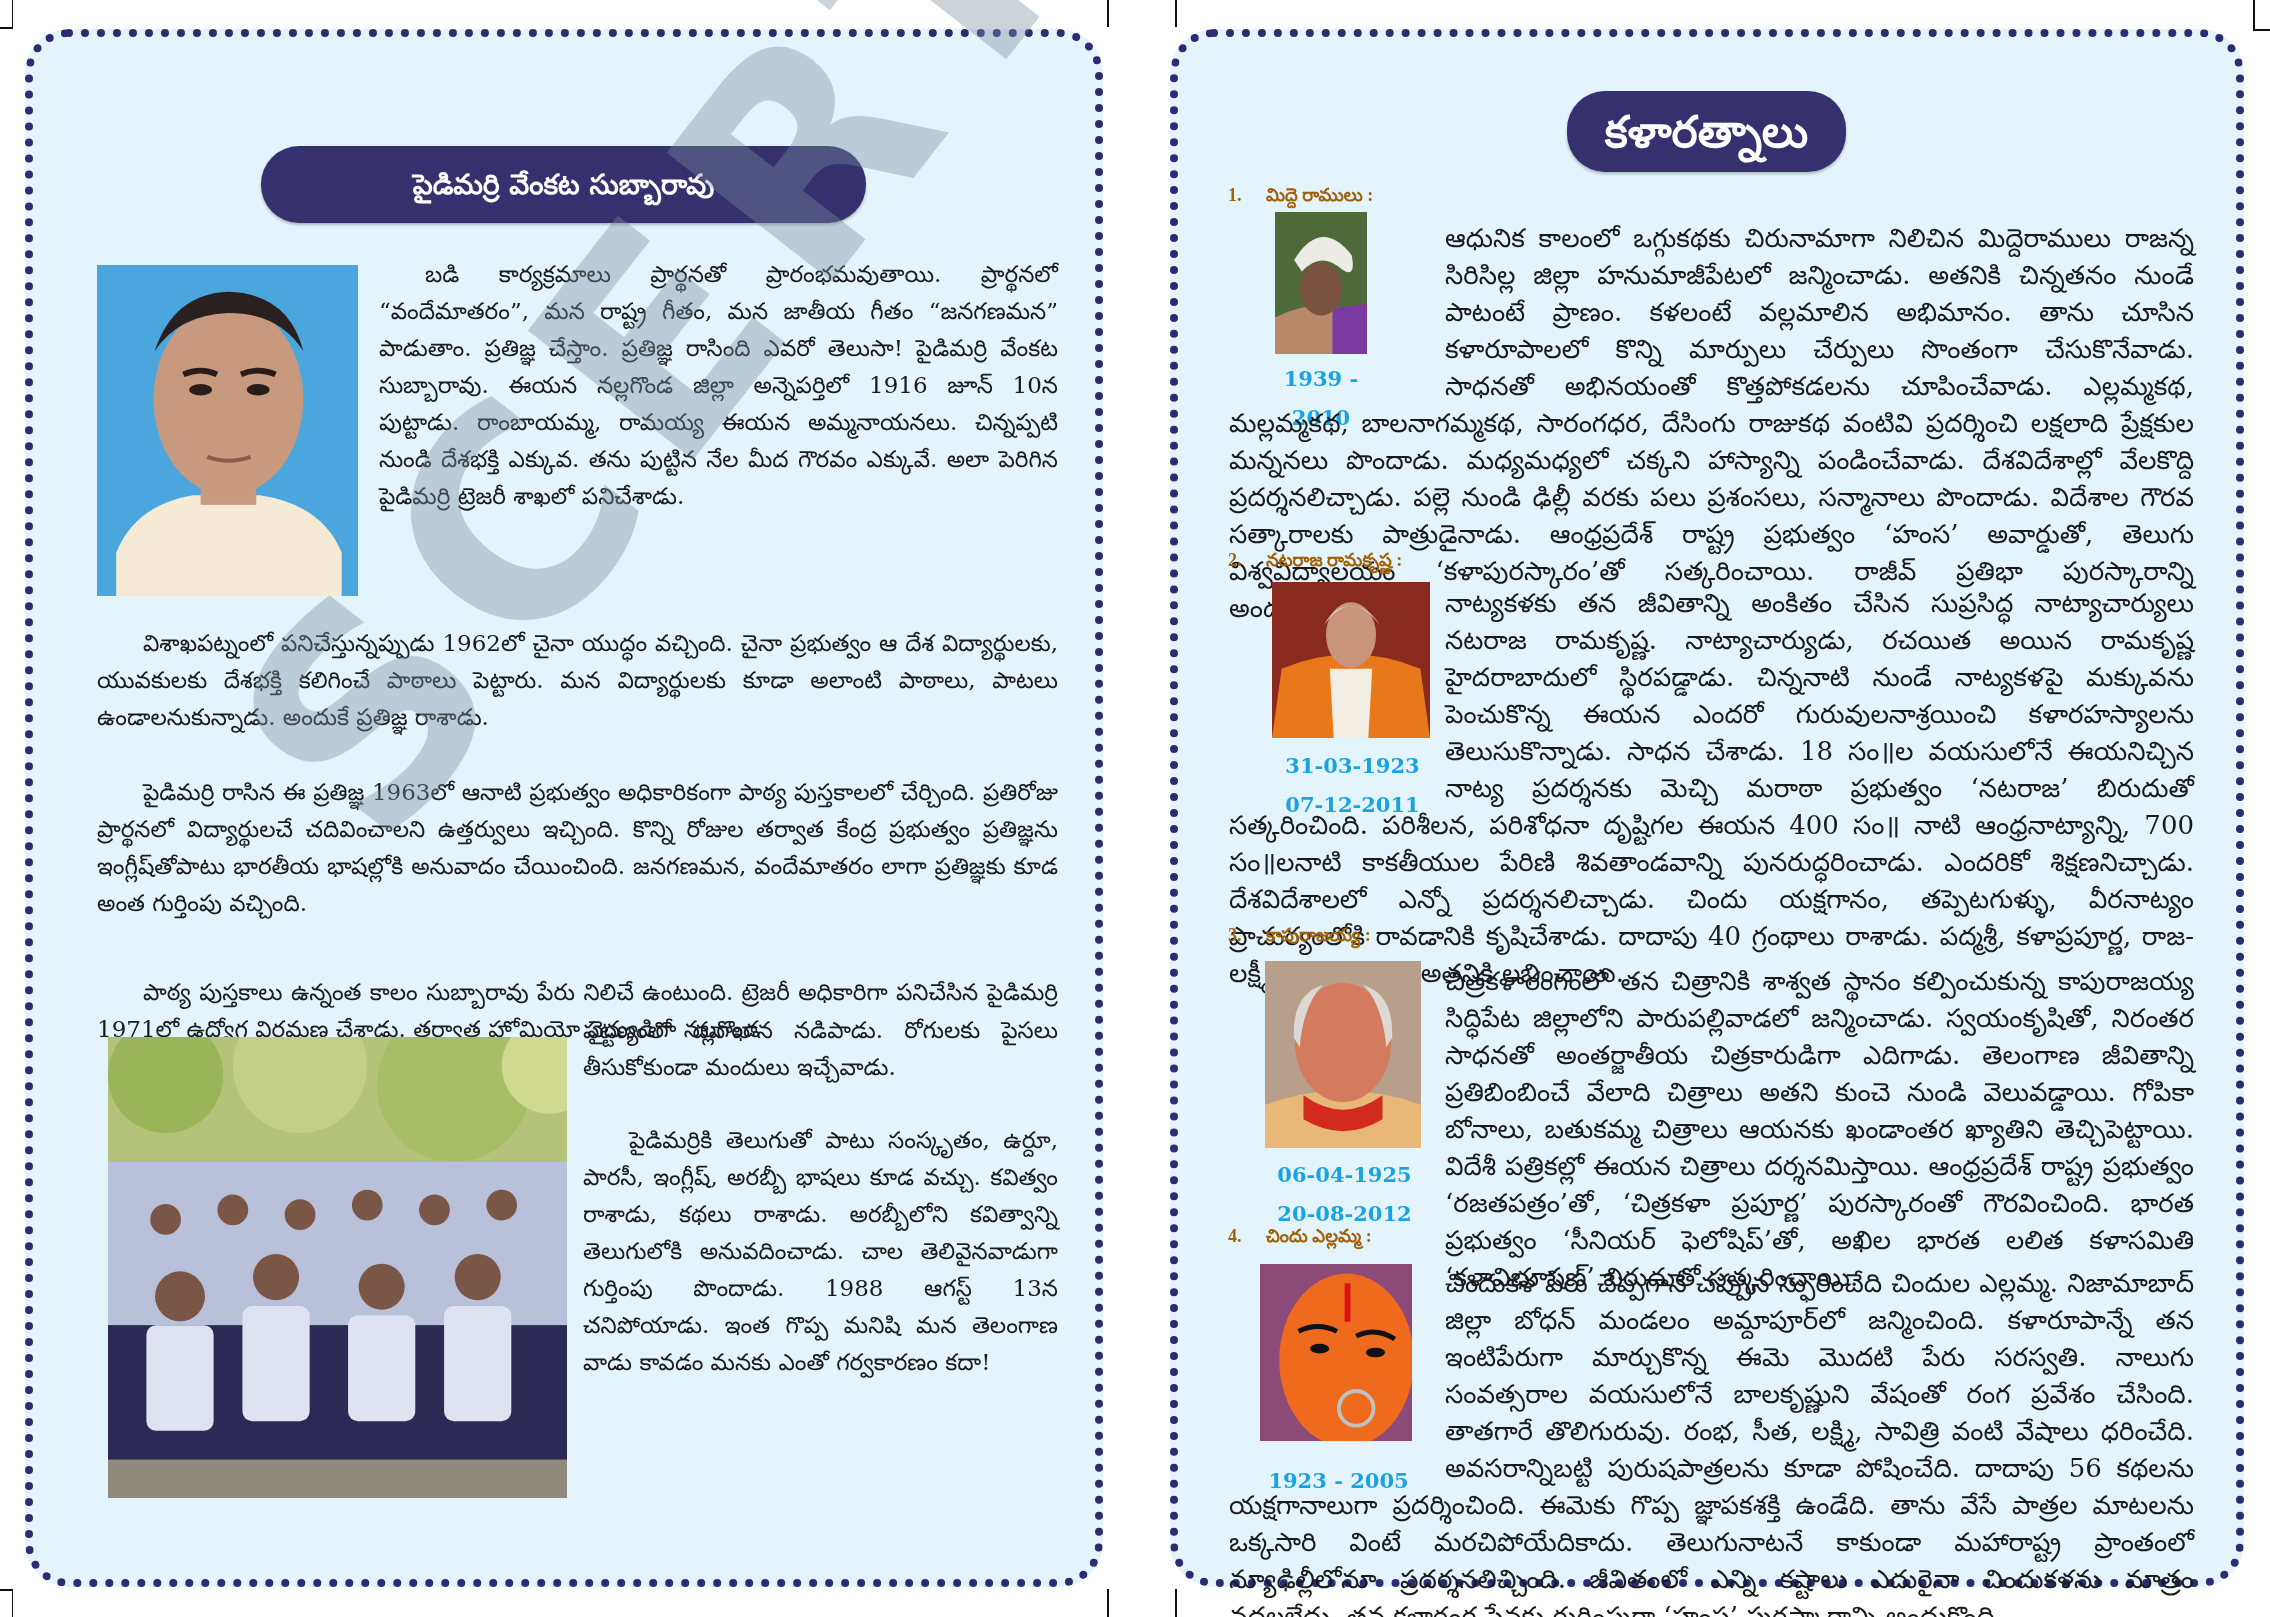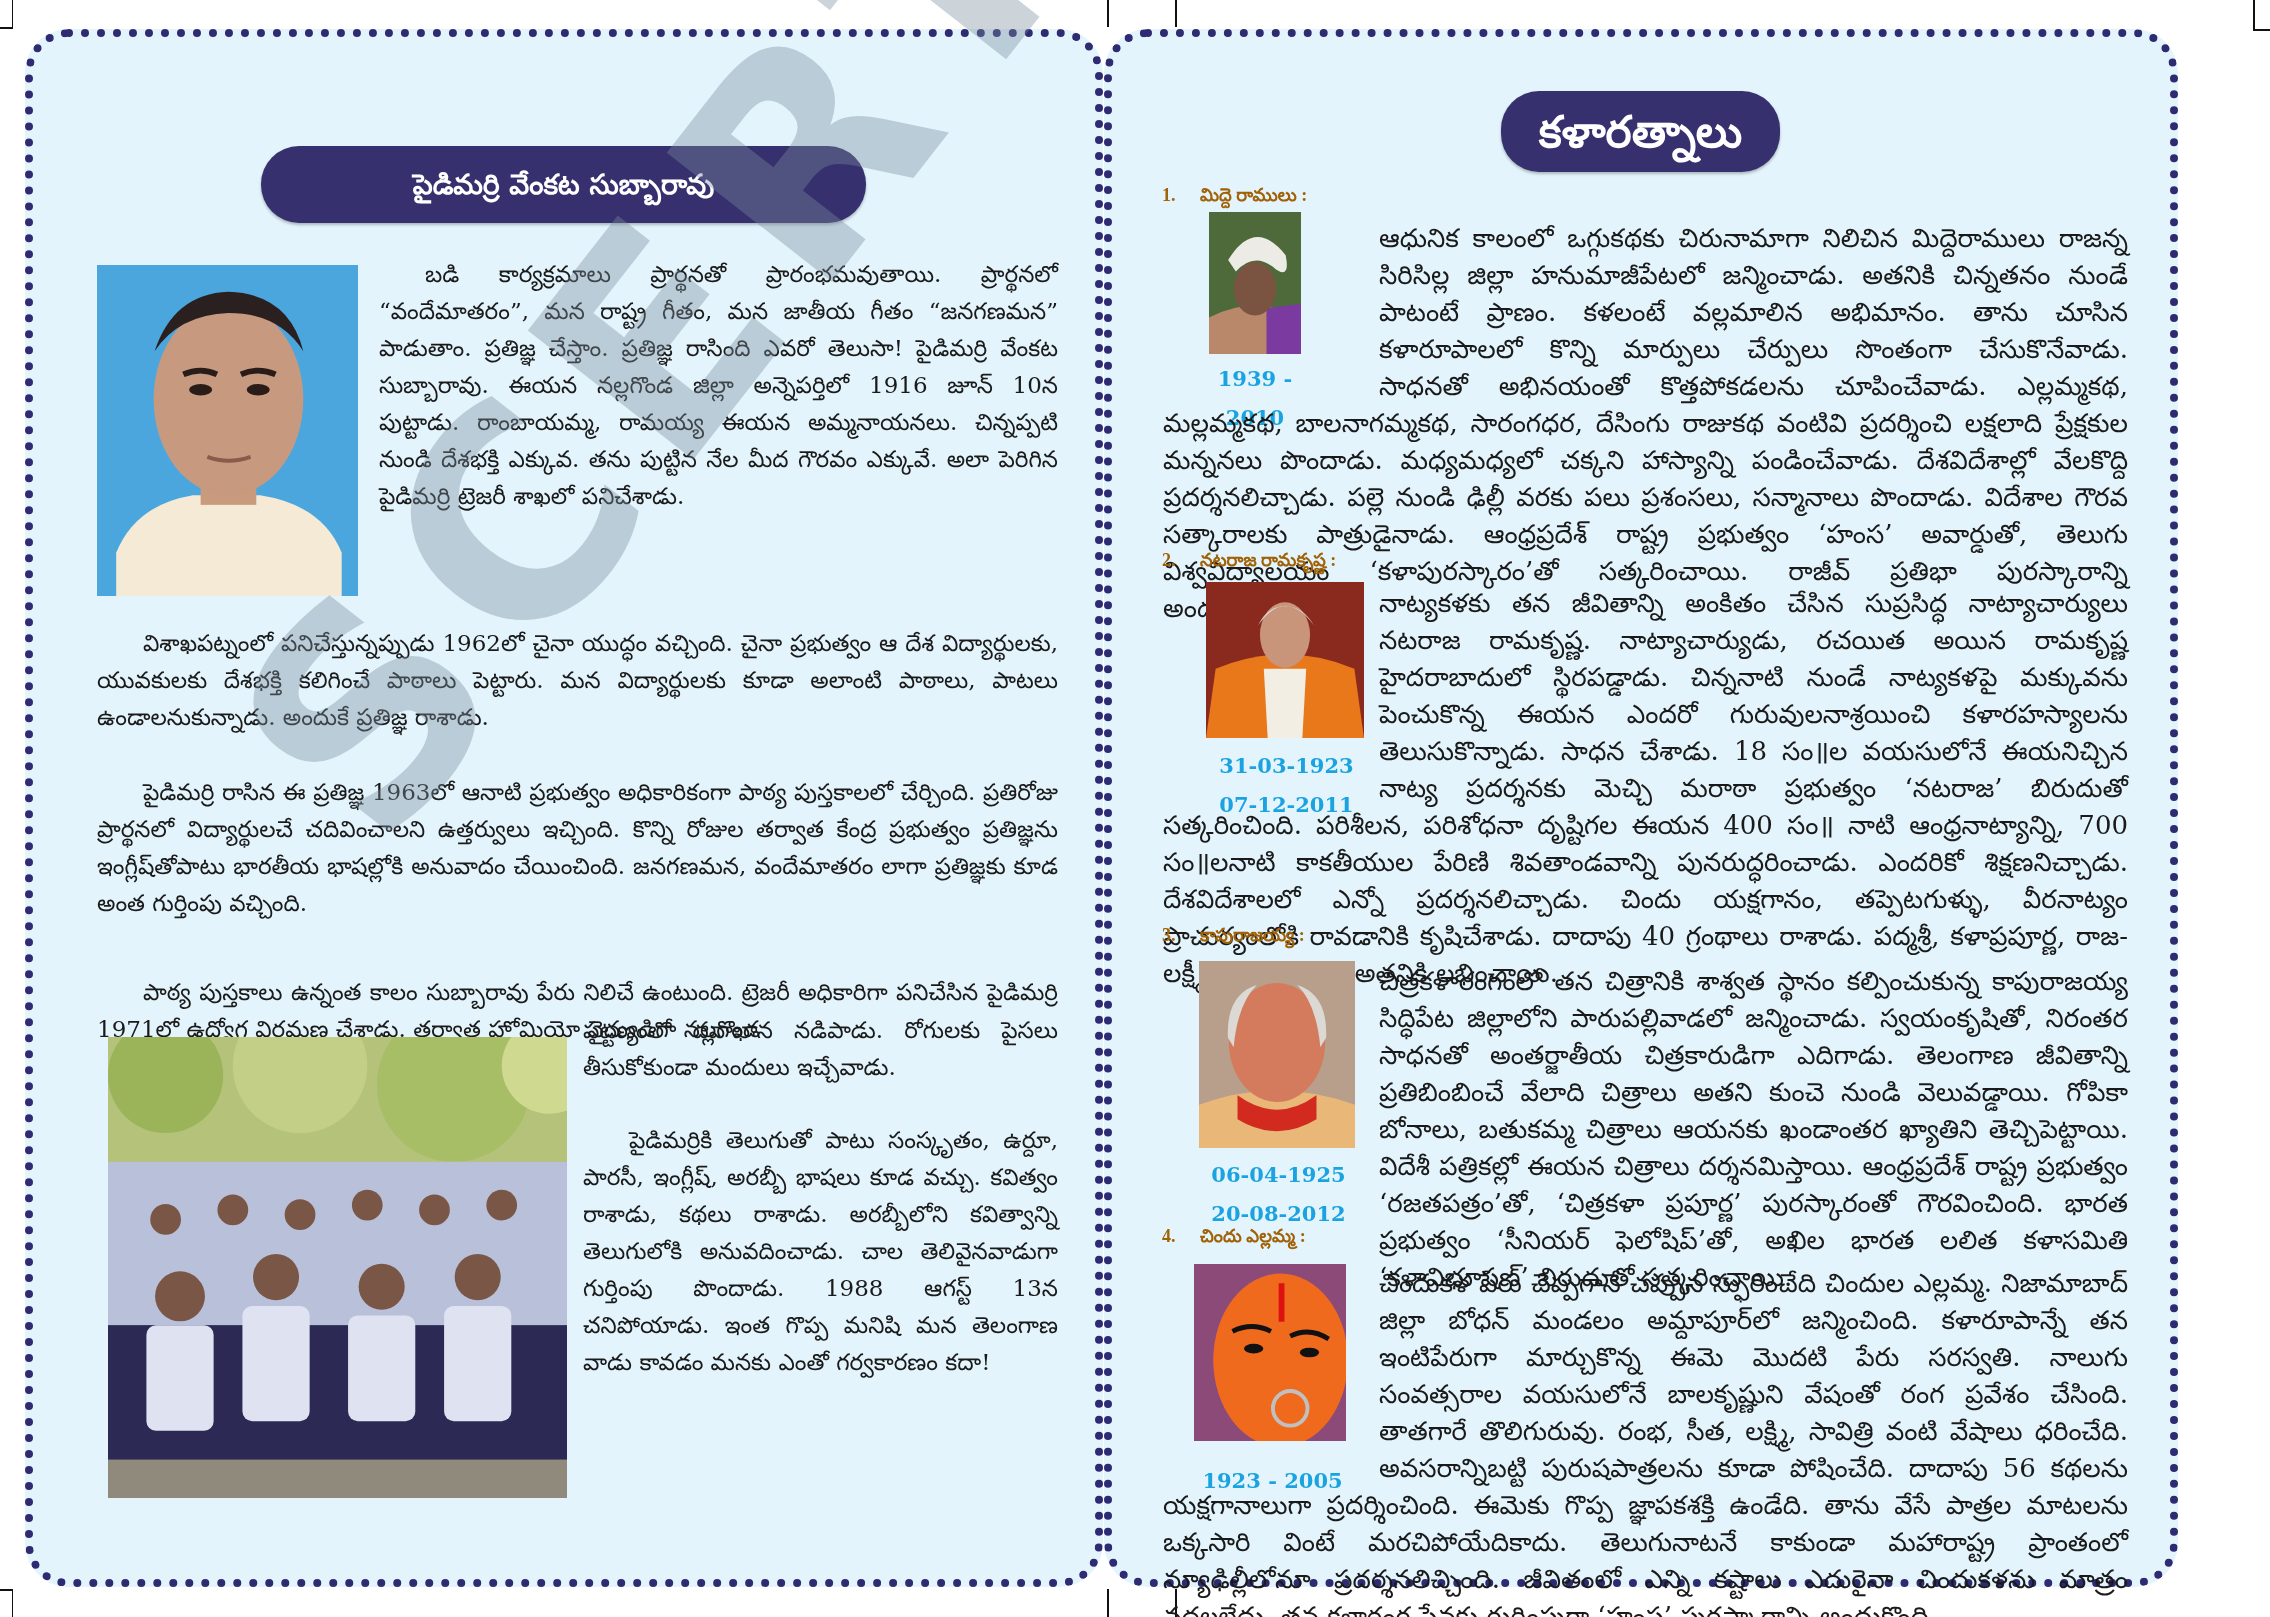--- a/index.html
+++ b/index.html
@@ -7,21 +7,21 @@
     width:2270px; height:1618px; background:#ffffff; position:relative; overflow:hidden;
     font-family:"DejaVu Serif", "Liberation Serif", serif; color:#1a1a1a;
   }
   .crop { position:absolute; background:#111; }
   .page {
     position:absolute; top:29px; height:1558px; box-sizing:border-box;
     background:#e3f4fc; border-radius:44px;
     border:8.6px dotted #2f2b72;
   }
   .page.left { left:25px; width:1078px; }
-  .page.right { left:1104px; width:1074px; }
+  .page.right { left:1170px; width:1074px; }
   .title-pill {
     position:absolute; background:#37306f; color:#fff; border-radius:38px;
     font-family:"DejaVu Sans", sans-serif; font-weight:bold; text-align:center;
     box-shadow:0 1.9px 2.9px rgba(0,0,0,0.25);
   }
   .left .title-pill { left:228px; top:109px; width:605px; height:77px; line-height:77px; font-size:28px; }
   .right .title-pill { left:389px; top:54px; width:279px; height:81px; line-height:81px; font-size:44px; }
   .para { position:absolute; font-size:23px; line-height:37px; text-align:justify; }
   .photo { position:absolute; overflow:hidden; }
   .photo svg { width:100%; height:100%; display:block; }

